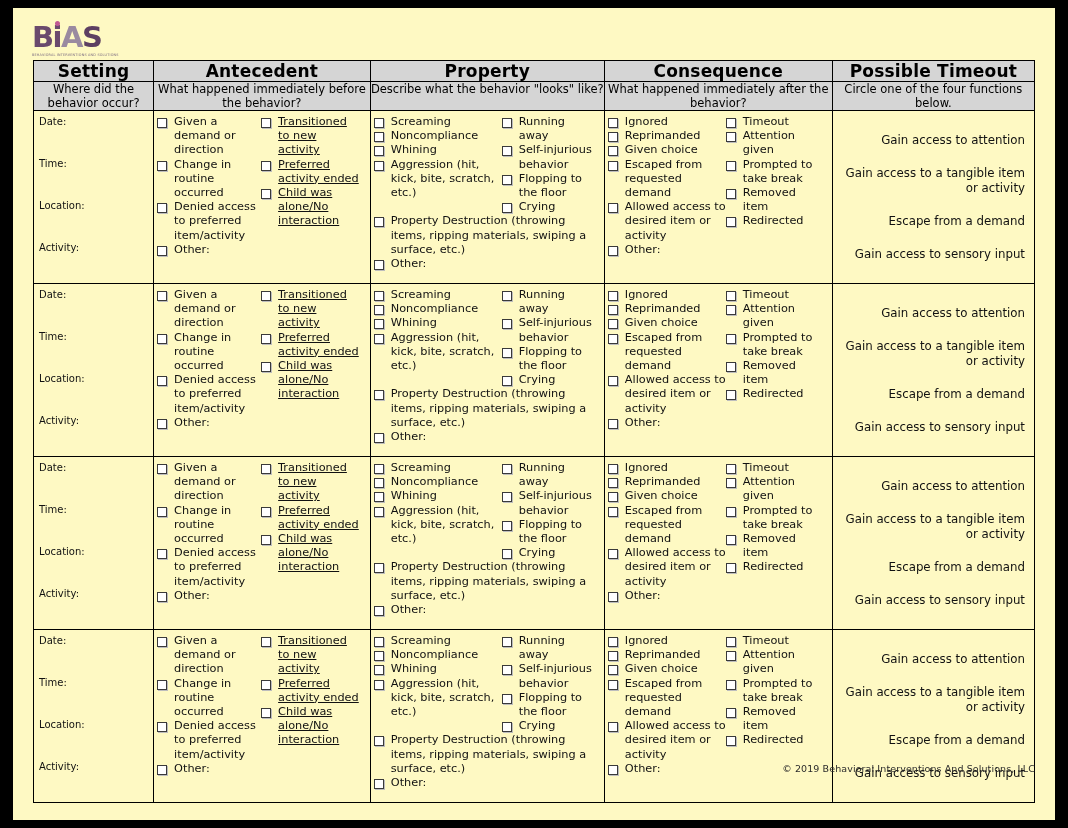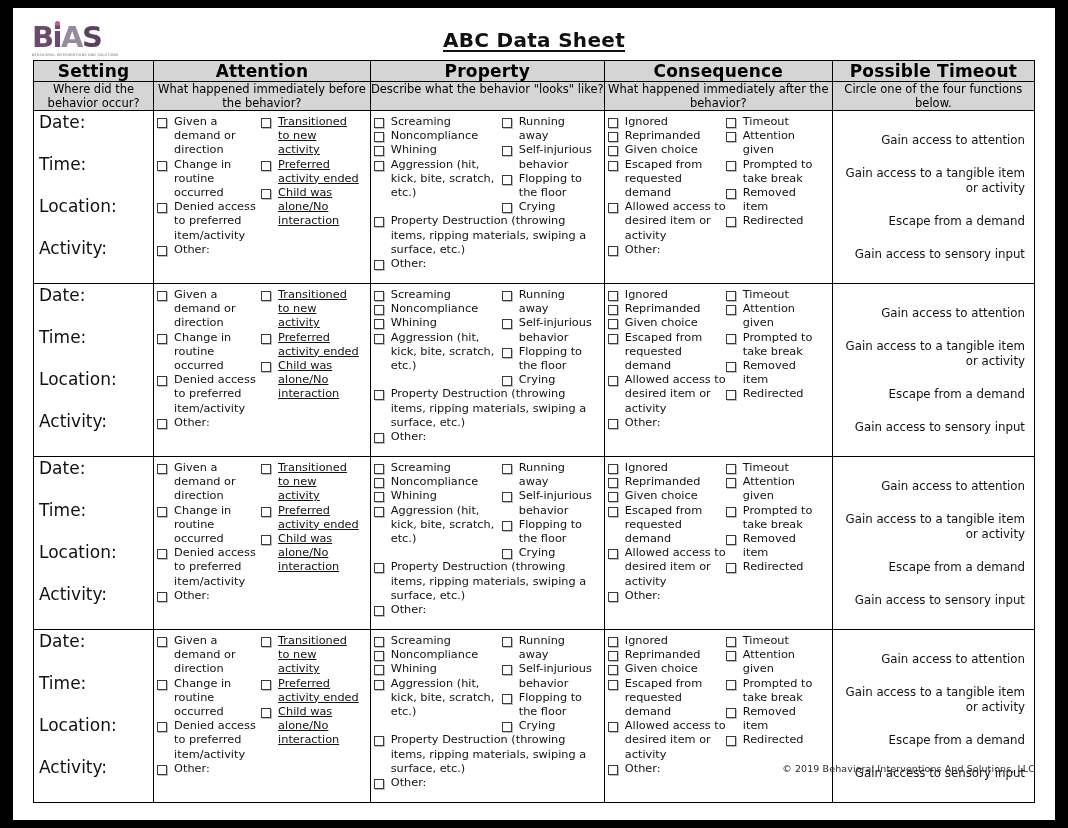--- a/index.html
+++ b/index.html
@@ -20,21 +20,21 @@
     height: 828px;
     background: #000000;
     box-sizing: border-box;
   }
   .page {
     position: absolute;
     left: 13px;
     top: 8px;
     width: 1042px;
     height: 812px;
-    background: #ffffff;
+    background: #fef9c3;
     box-sizing: border-box;
   }
 
   
   .sheet-head {
     position: relative;
     height: 58px;
   }
   .logo {
     position: absolute;
@@ -134,21 +134,21 @@
   }
 
   
   .setting-inner {
     padding: 4px 0 0 5px;
     position: relative;
     height: 100%;
     box-sizing: border-box;
   }
   .setting-label {
-    font-size: 17px;
+    font-size: 10px;
     color: #111;
     line-height: 14px;
     height: 42px;
   }
 
   
   .chk-cols {
     display: flex;
     padding: 4px 2px 0 3px;
     box-sizing: border-box;
@@ -218,35 +218,34 @@
 <body>
 
 <div class="page-frame">
   <div class="page">
 
     <div class="sheet-head">
       <div class="logo">
         <div class="logo-word"><span class="logo-b">B</span><span class="logo-i"><span class="logo-i-dot"></span><span>i</span></span><span class="logo-a">A</span><span class="logo-s">S</span></div>
         <div class="logo-tag">BEHAVIORAL INTERVENTIONS AND SOLUTIONS</div>
       </div>
-      <div class="sheet-title">ABC Data Sheet</div>
     </div>
 
     <table class="abc">
       <colgroup>
         <col class="col-setting">
           <col class="col-antecedent">
           <col class="col-behavior">
           <col class="col-consequence">
           <col class="col-function">
       </colgroup>
       <thead>
         <tr>
           <th class="hdr-main">Setting</th>
-          <th class="hdr-main">Attention</th>
+          <th class="hdr-main">Antecedent</th>
           <th class="hdr-main">Property</th>
           <th class="hdr-main">Consequence</th>
           <th class="hdr-main">Possible Timeout</th>
         </tr>
         <tr>
           <th class="hdr-sub">Where did the behavior occur?</th>
           <th class="hdr-sub">What happened immediately before the behavior?</th>
           <th class="hdr-sub">Describe what the behavior "looks" like?</th>
           <th class="hdr-sub">What happened immediately after the behavior?</th>
           <th class="hdr-sub">Circle one of the four functions below.</th>

